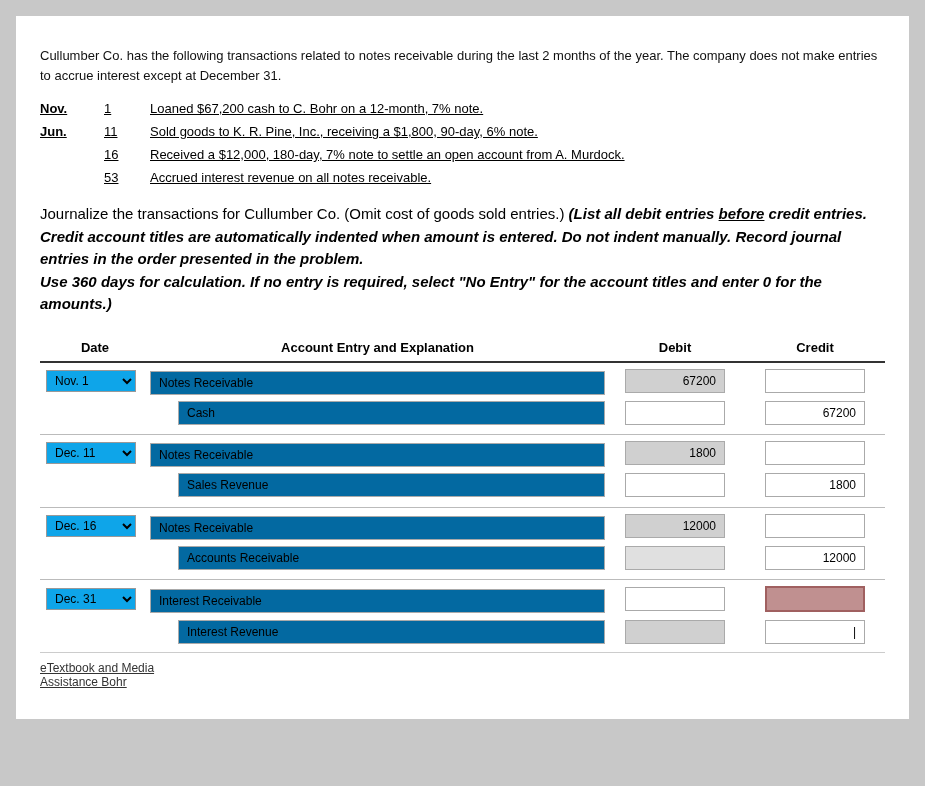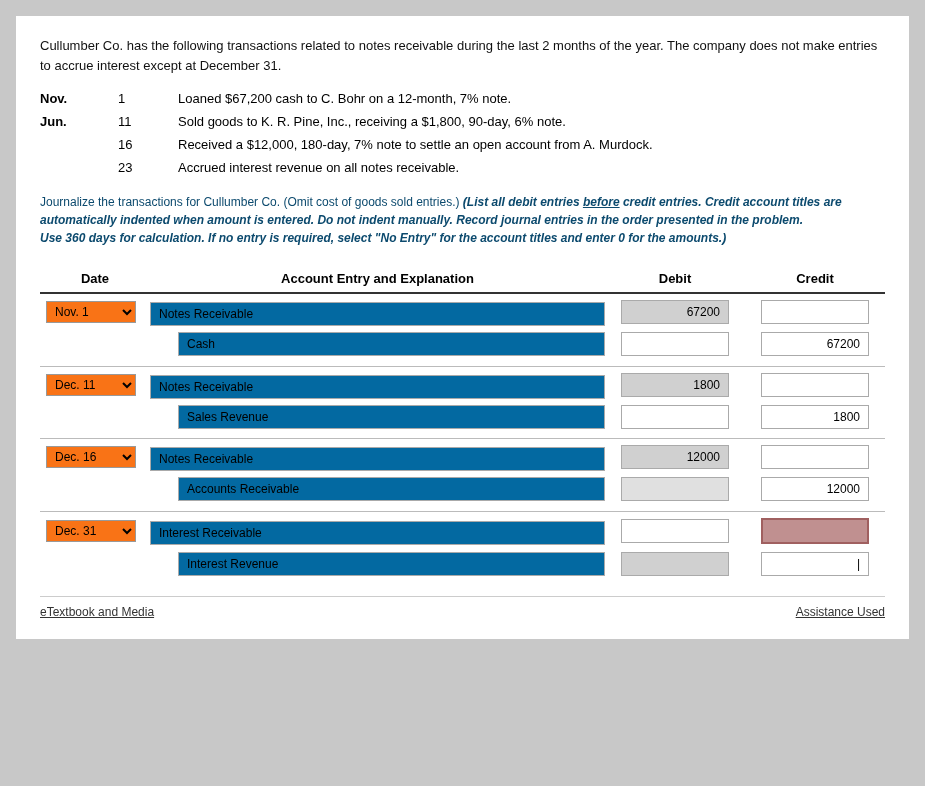--- a/index.html
+++ b/index.html
@@ -6,109 +6,111 @@
     body {
       font-family: Arial, sans-serif;
       font-size: 13px;
       background: #c8c8c8;
       padding: 16px;
       width: 925px;
       min-height: 786px;
     }
     .page {
       background: #fff;
-      padding: 20px 24px;
+      padding: 30px 24px;
       width: 100%;
     }
     .intro-text {
       font-size: 13px;
       line-height: 1.5;
       margin-bottom: 16px;
       color: #111;
     }
     .transactions {
       margin-bottom: 18px;
     }
     .transaction-row {
       display: flex;
-      gap: 30px;
+      gap: 16px;
       margin-bottom: 8px;
       align-items: center;
+      text-decoration: underline;
     }
     .trans-date {
       min-width: 48px;
       font-size: 13px;
       font-weight: bold;
     }
     .trans-day {
       min-width: 30px;
       font-size: 13px;
     }
     .trans-desc {
       font-size: 13px;
       flex: 1;
     }
     .instructions {
-      font-size: 12px;
+      font-size: 15px;
       line-height: 1.5;
       margin-bottom: 18px;
-      color: #0c4a6e;
+      color: #000000;
     }
     .col-date { width: 110px; }
     .col-account { width: auto; }
     .col-debit { width: 140px; }
     .col-credit { width: 140px; }
     .date-cell {
       padding: 4px 6px;
     }
     .date-select {
       border: 1px solid #999;
-      background: #f97316;
+      background: #0ea5e9;
       padding: 2px 4px;
       font-size: 12px;
       width: 90px;
       cursor: pointer;
       appearance: auto;
     }
     .account-input {
       border: 1px solid #aaa;
       background: #0369a1;
       padding: 4px 8px;
       font-size: 12px;
       width: 100%;
       cursor: text;
       outline: none;
     }
     .amount-input {
       border: 1px solid #aaa;
       background: #e8e8e8;
       padding: 4px 8px;
       font-size: 12px;
-      width: 108px;
+      width: 100px;
       text-align: right;
       outline: none;
     }
     .amount-input.white-bg {
       background: #fff;
     }
     .debit-cell, .credit-cell {
       text-align: center;
       padding: 4px 8px;
     }
     .spacer-row td {
       height: 6px;
     }
     .footer-row {
       display: flex;
       justify-content: space-between;
-      margin-top: 16px;
+      margin-top: 4px;
       padding-top: 8px;
       border-top: 1px solid #ccc;
       font-size: 12px;
       color: #555;
+      flex-direction: column;
     }
     
     .journal-wrapper {
       width: 100%;
     }
     table {
       width: 100%;
       border-collapse: collapse;
     }
     th {
@@ -143,21 +145,21 @@
       <span class="trans-day">11</span>
       <span class="trans-desc">Sold goods to K. R. Pine, Inc., receiving a $1,800, 90-day, 6% note.</span>
     </div>
     <div class="transaction-row">
       <span class="trans-date"></span>
       <span class="trans-day">16</span>
       <span class="trans-desc">Received a $12,000, 180-day, 7% note to settle an open account from A. Murdock.</span>
     </div>
     <div class="transaction-row">
       <span class="trans-date"></span>
-      <span class="trans-day">23</span>
+      <span class="trans-day">53</span>
       <span class="trans-desc">Accrued interest revenue on all notes receivable.</span>
     </div>
   </div>
 
   <p class="instructions">Journalize the transactions for Cullumber Co. (Omit cost of goods sold entries.) <span style="font-weight:bold;font-style:italic;">(List all debit entries <u>before</u> credit entries. Credit account titles are automatically indented when amount is entered. Do not indent manually. Record journal entries in the order presented in the problem.<br>Use 360 days for calculation. If no entry is required, select "No Entry" for the account titles and enter 0 for the amounts.)</span></p>
 
   <div class="journal-wrapper">
     <table>
       <thead>
         <tr>
@@ -292,15 +294,15 @@
           <td class="credit-cell">
             <input class="amount-input white-bg" type="text" value="|" style="">
           </td>
         </tr>
       </tbody>
     </table>
   </div>
 
   <div class="footer-row">
     <span style="cursor:pointer; color:#333; text-decoration:underline;">eTextbook and Media</span>
-    <span style="cursor:pointer; color:#333; text-decoration:underline;">Assistance Used</span>
+    <span style="cursor:pointer; color:#333; text-decoration:underline;">Assistance Bohr</span>
   </div>
 </div>
 
 </body></html>

